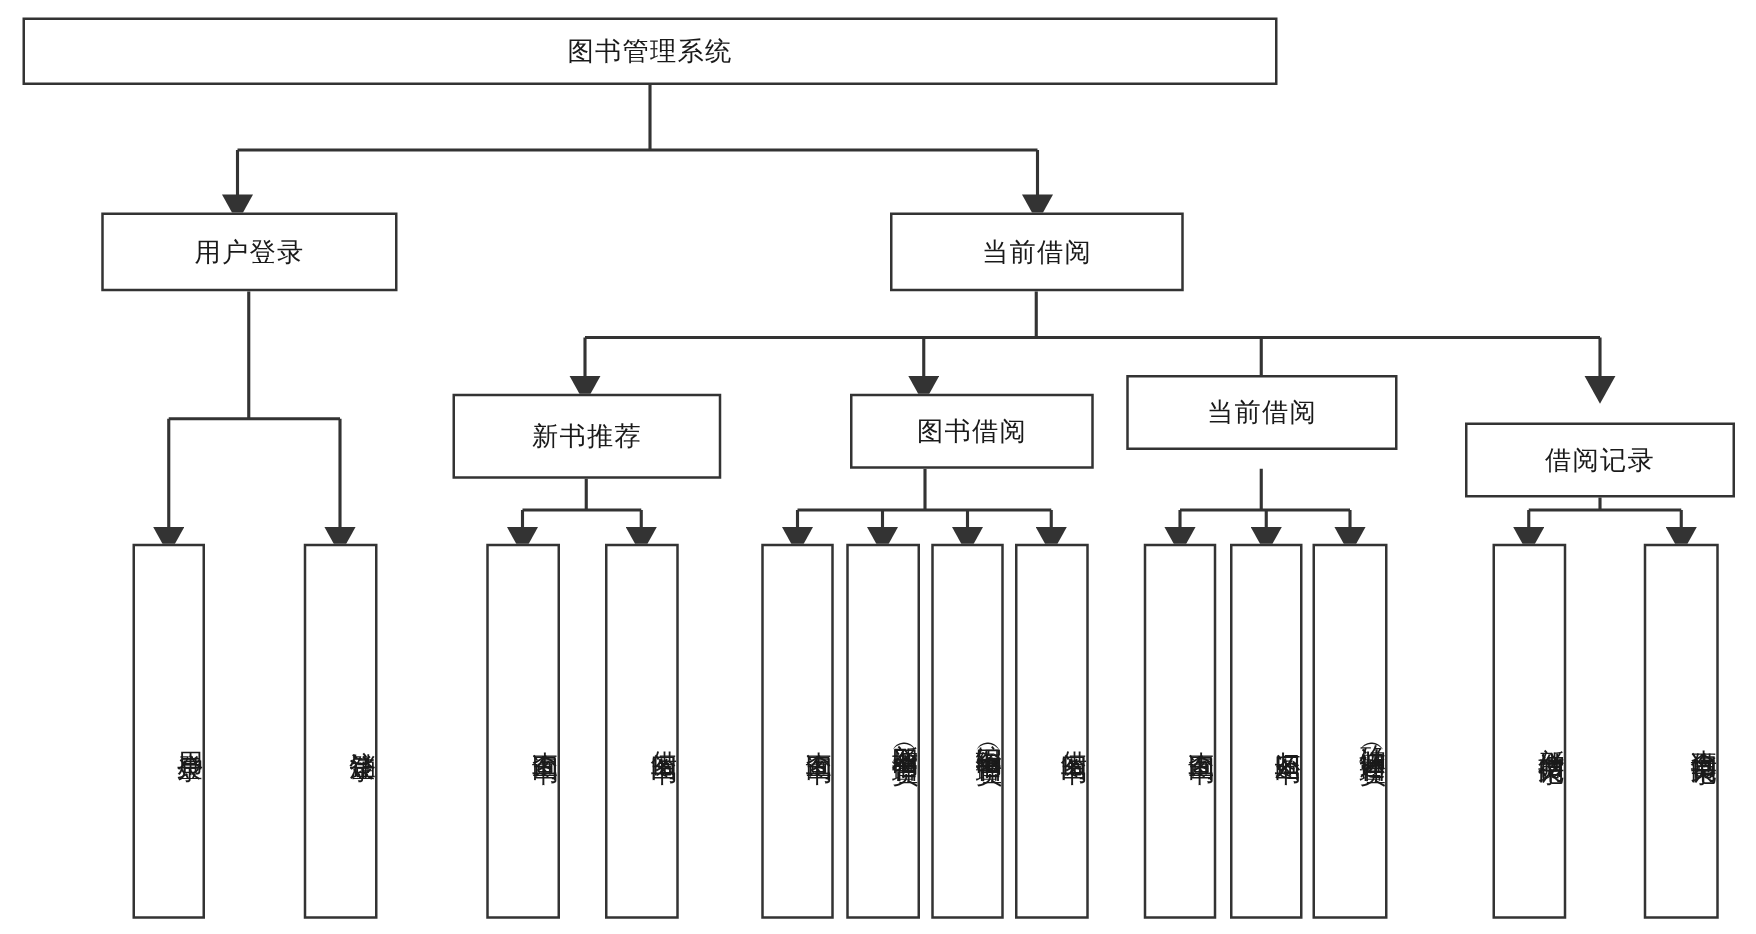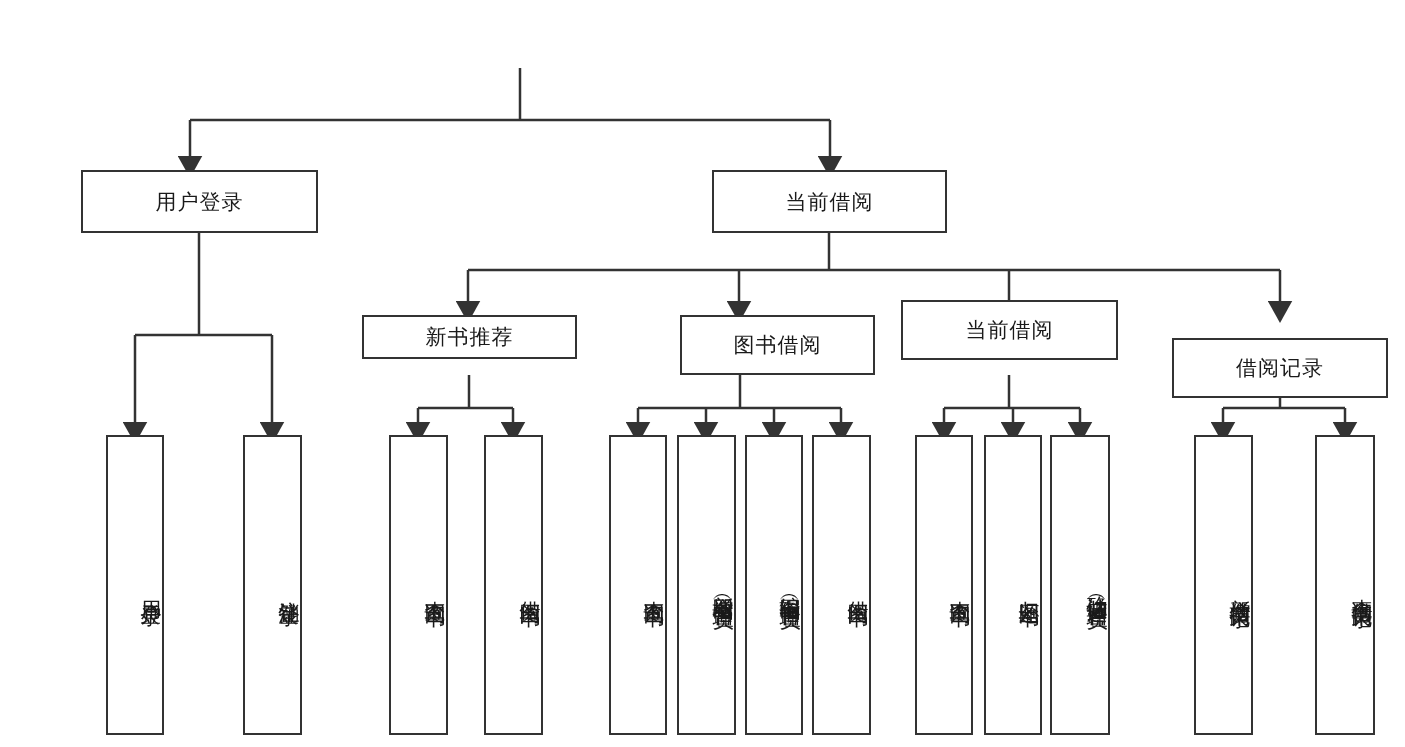--- a/index.html
+++ b/index.html
@@ -62,27 +62,28 @@
       <path d="M1013,408 L1013,424" marker-end="url(#arw)"></path>
       <path d="M1080,408 L1080,424" marker-end="url(#arw)"></path>
 
       <path d="M1280,375 L1280,408"></path>
       <path d="M1223,408 L1345,408"></path>
       <path d="M1223,408 L1223,424" marker-end="url(#arw)"></path>
       <path d="M1345,408 L1345,424" marker-end="url(#arw)"></path>
     </g>
   </svg>
 
+  <div class="node h" id="root-node" style="left: 18px; top: 14px; width: 1004px; height: 54px;">图书管理系统</div>
 
   <div id="lvl1">
       <div class="node h" style="left: 81px; top: 170px; width: 237px; height: 63px;">用户登录</div>
       <div class="node h" style="left: 712px; top: 170px; width: 235px; height: 63px;">当前借阅</div>
     </div>
   <div id="lvl2">
-      <div class="node h" style="left: 362px; top: 315px; width: 215px; height: 44px;">新书推荐</div>
+      <div class="node h" style="left: 362px; top: 315px; width: 215px; height: 68px;">新书推荐</div>
       <div class="node h" style="left: 632px; top: 315px; width: 195px; height: 60px; margin-left: 48px;">图书借阅</div>
       <div class="node h" style="left: 901px; top: 300px; width: 217px; height: 60px;">当前借阅</div>
       <div class="node h" style="left: 1172px; top: 315px; width: 216px; height: 60px; margin-top: 23px;">借阅记录</div>
     </div>
   <div id="leaves">
       <div class="node v" style="left: 106px; top: 435px; width: 58px; height: 300px;">用户登录</div>
       <div class="node v" style="left: 243px; top: 435px; width: 59px; height: 300px;">注销登录</div>
       <div class="node v" style="left: 389px; top: 435px; width: 59px; height: 300px;">查询图书</div>
       <div class="node v" style="left: 484px; top: 435px; width: 59px; height: 300px;">借阅图书</div>
       <div class="node v" style="left: 609px; top: 435px; width: 58px; height: 300px;">查询图书</div>

